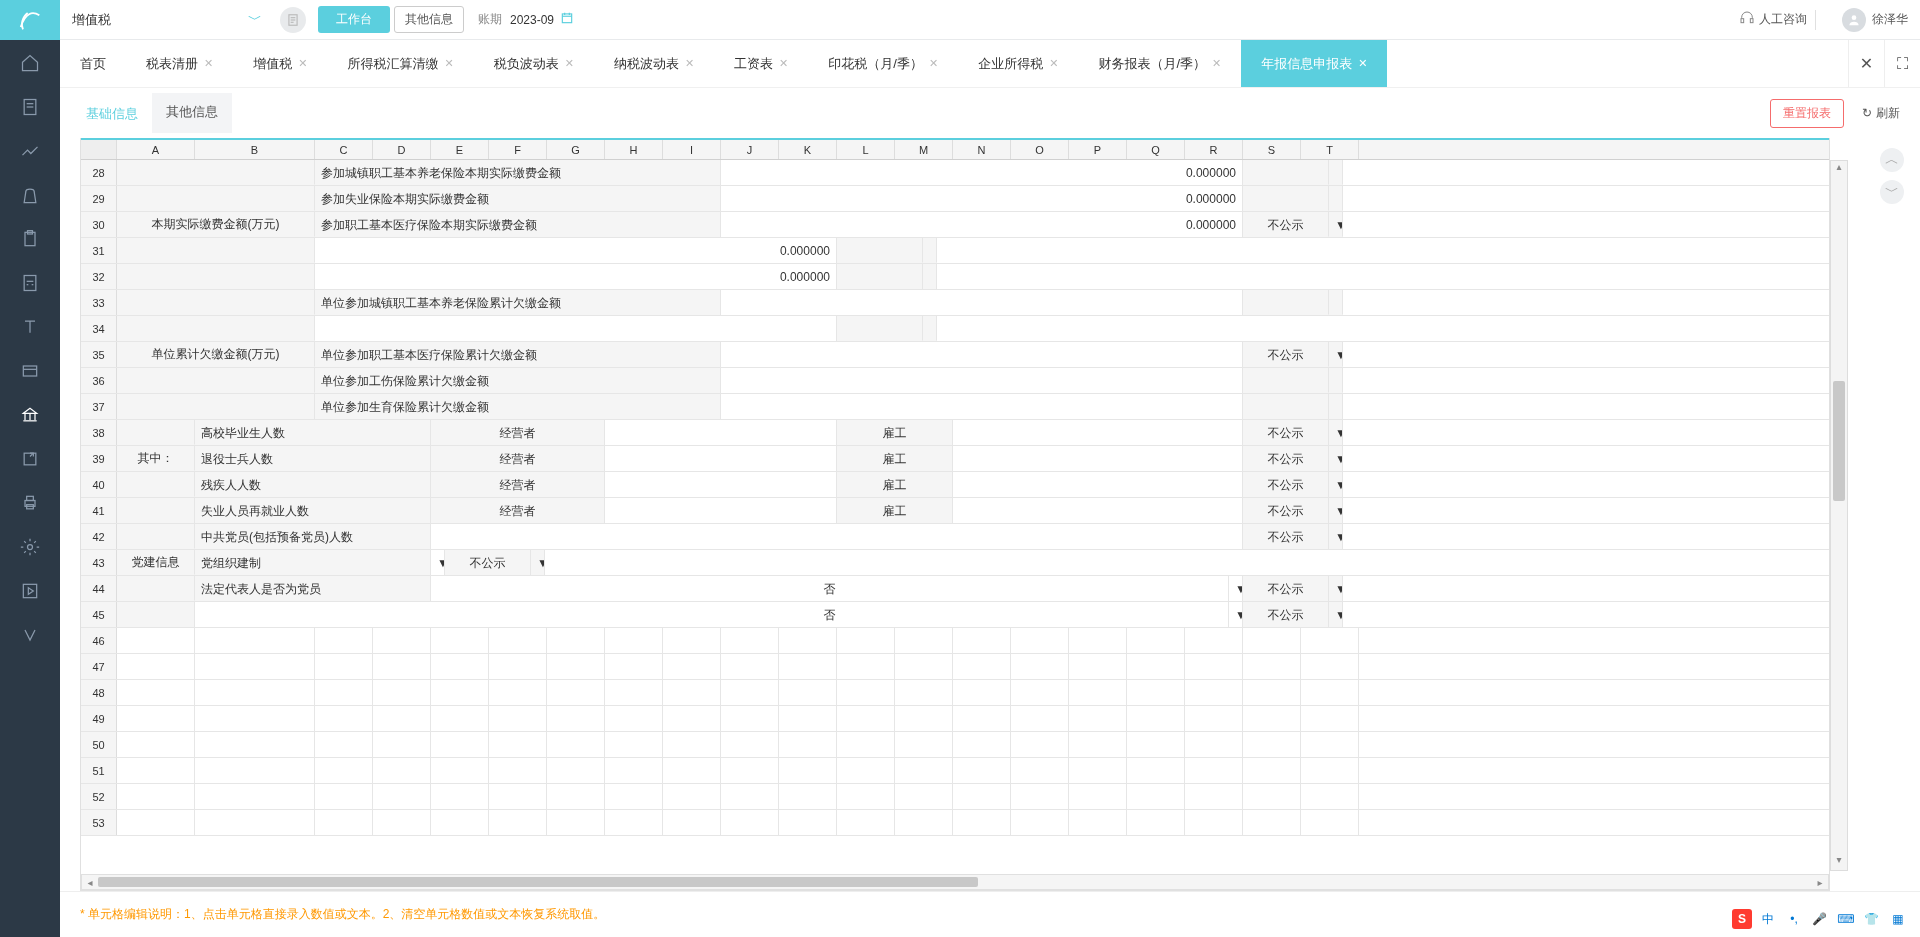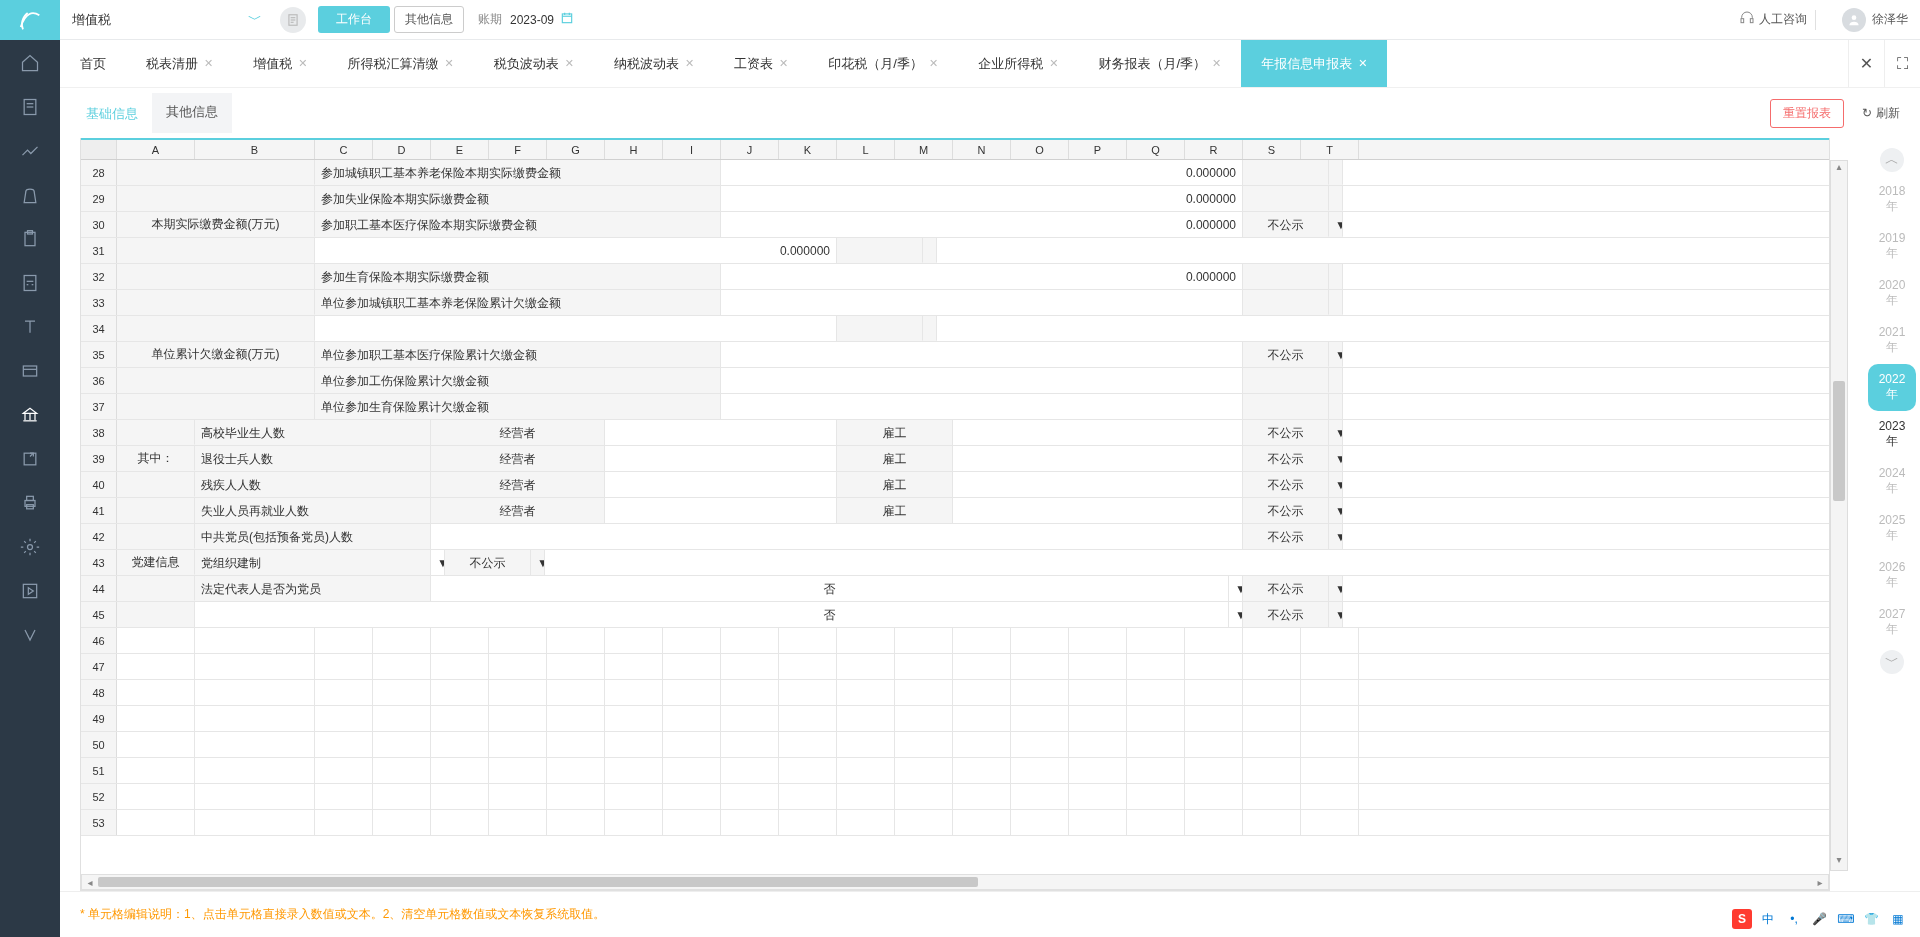--- a/index.html
+++ b/index.html
@@ -367,21 +367,20 @@
         <div class="row">
           <div class="rn">31</div>
           <div class="cell bg merged-v" style="width: 198px; border-bottom: 1px solid rgb(245, 245, 245);"></div>
           <div class="cell right" style="width: 522px;">0.000000</div>
           <div class="cell bg center" style="width: 86px; border-bottom: 1px solid rgb(245, 245, 245);"></div>
           <div class="cell bg center tri" style="width: 14px; border-bottom: 1px solid rgb(245, 245, 245);"></div>
         </div>
         <div class="row">
           <div class="rn">32</div>
           <div class="cell bg merged-v" style="width: 198px;"></div>
-          <div class="cell bg wLabel">参加生育保险本期实际缴费金额</div>
           <div class="cell right" style="width: 522px;">0.000000</div>
           <div class="cell bg center" style="width: 86px;"></div>
           <div class="cell bg center tri" style="width: 14px;"></div>
         </div>
         <div class="row">
           <div class="rn">33</div>
           <div class="cell bg merged-v" style="width: 198px; border-bottom: 1px solid rgb(245, 245, 245);"></div>
           <div class="cell bg wLabel">单位参加城镇职工基本养老保险累计欠缴金额</div>
           <div class="cell " style="width: 522px;"></div>
           <div class="cell bg center" style="width: 86px; border-bottom: 1px solid rgb(245, 245, 245);"></div>
@@ -692,32 +691,20 @@
 </div>
 
 <div class="scrollbar-v">
   <div class="arrow up">▴</div>
   <div class="thumb"></div>
   <div class="arrow down">▾</div>
 </div>
 
 <div class="year-nav">
   <div class="nav-btn">︿</div>
-  <div id="year-list">
-      <div class="year">2018年</div>
-      <div class="year">2019年</div>
-      <div class="year">2020年</div>
-      <div class="year">2021年</div>
-      <div class="year active">2022年</div>
-      <div class="year dark">2023年</div>
-      <div class="year">2024年</div>
-      <div class="year">2025年</div>
-      <div class="year">2026年</div>
-      <div class="year">2027年</div>
-    </div>
   <div class="nav-btn">﹀</div>
 </div>
 
 <div class="footer">
   <span class="hint">* 单元格编辑说明：1、点击单元格直接录入数值或文本。2、清空单元格数值或文本恢复系统取值。</span>
   <div class="spacer"></div>
   <span class="right-text">单元格编辑过：</span>
 </div>
 
 <div class="ime-bar">

